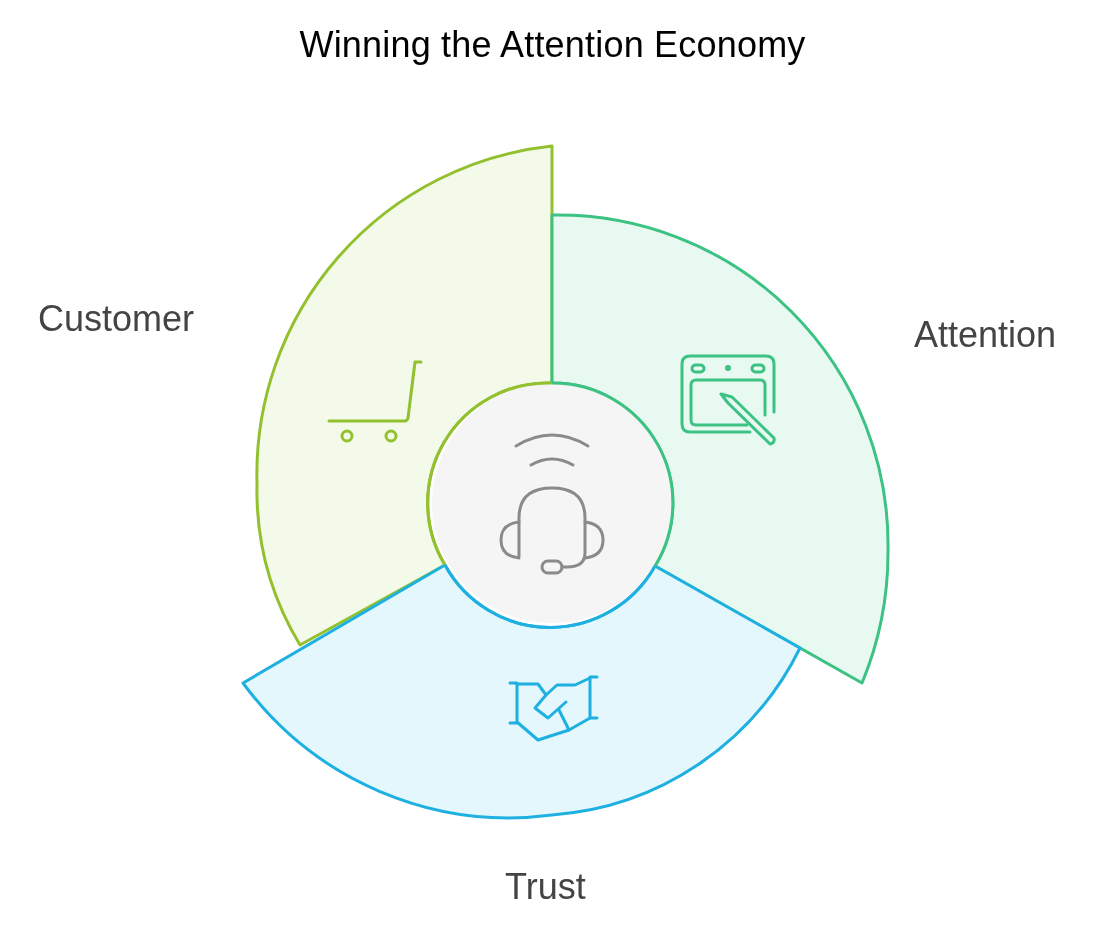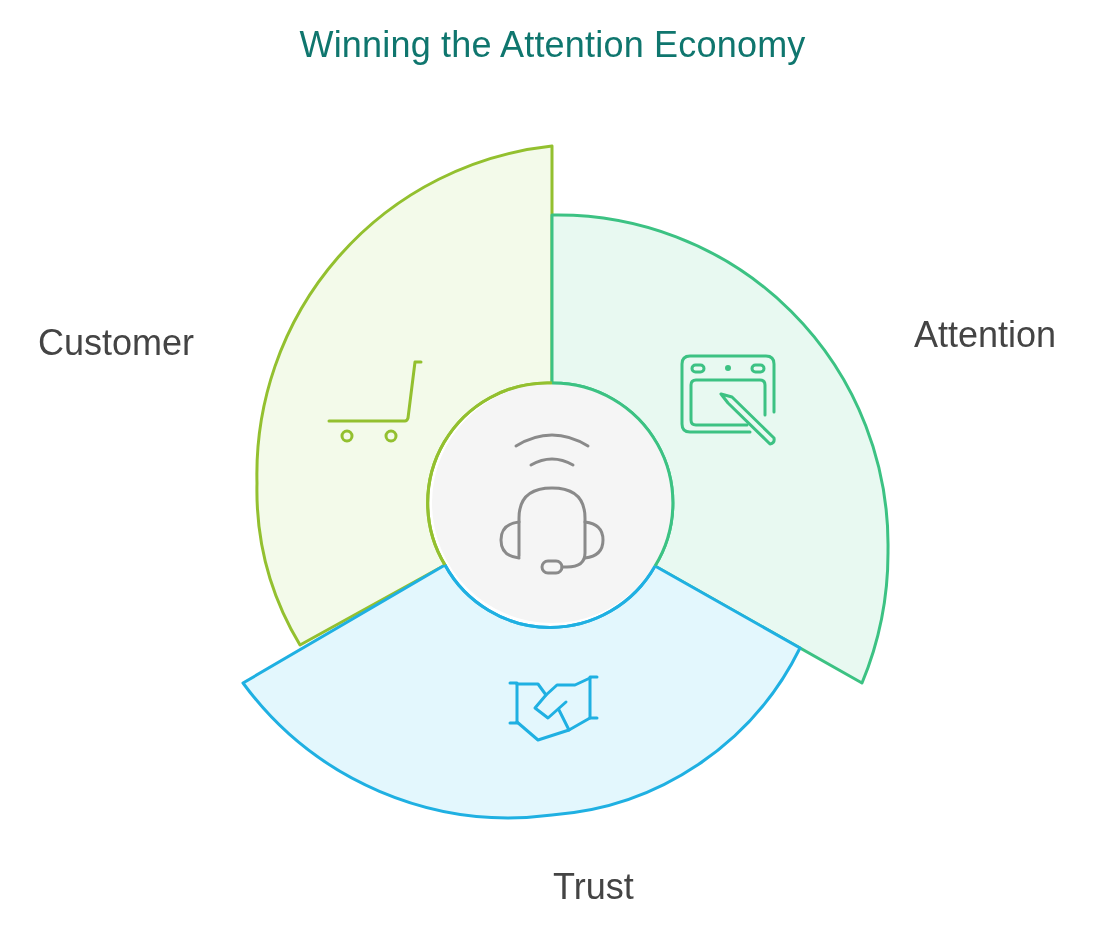--- a/index.html
+++ b/index.html
@@ -1,23 +1,23 @@
 <!DOCTYPE html>
 <html><head>
 <meta charset="utf-8">
 <style>
   html, body { margin: 0; padding: 0; background: #ffffff; }
   body { width: 1105px; height: 936px; position: relative; overflow: hidden;
          font-family: "Liberation Sans", "DejaVu Sans", sans-serif; color: #444444; }
   .title { position: absolute; left: 0; width: 1105px; top: 24px; text-align: center;
-           font-size: 36px; color: #0f766e; letter-spacing: 0.2px; }
+           font-size: 36px; color: #000000; letter-spacing: 0.2px; }
   .label { position: absolute; font-size: 36px; color: #444444; white-space: nowrap; }
-  #lbl-customer { left: 38px; top: 322px; text-align: center; }
+  #lbl-customer { left: 38px; top: 298px; text-align: center; }
   #lbl-attention { left: 891px; top: 314px; margin-left: 23px; }
-  #lbl-trust { left: 505px; top: 866px; margin-left: 48px; }
+  #lbl-trust { left: 505px; top: 866px; }
   svg.diagram { position: absolute; left: 0; top: 0; }
 </style>
 </head>
 <body>
 
 <div class="title">Winning the Attention Economy</div>
 
 <svg class="diagram" width="1105" height="936" viewBox="0 0 1105 936">
 
   <g>

